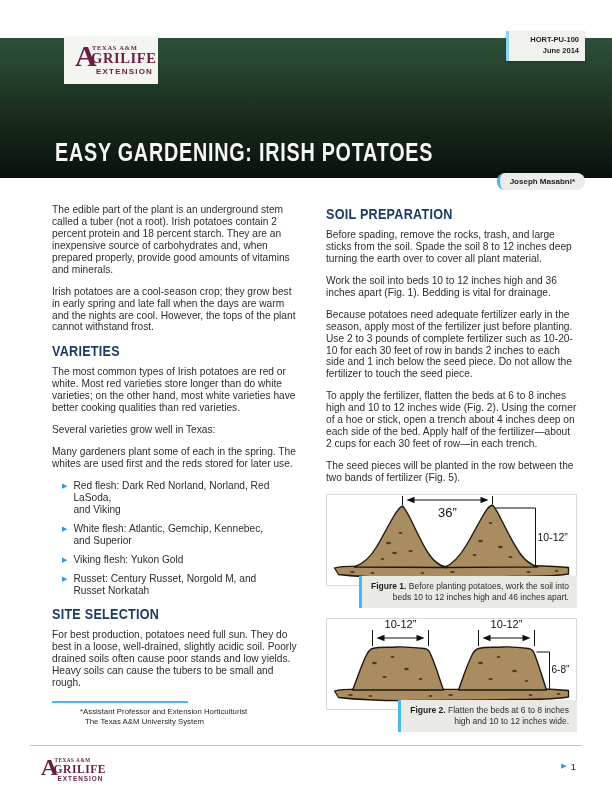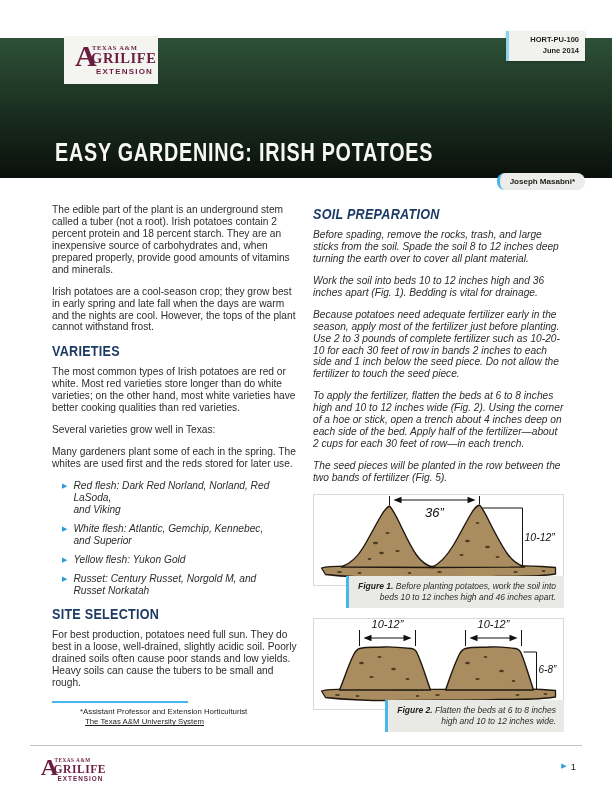--- a/index.html
+++ b/index.html
@@ -25,36 +25,36 @@
   .ag-a{position:absolute;left:11px;top:5px;font-size:30px;line-height:1;font-weight:bold;}
   .ag-brand{position:absolute;left:28px;top:8px;font-size:6.5px;font-weight:bold;letter-spacing:.7px;}
   .ag-name{position:absolute;left:27px;top:14px;font-size:14.5px;font-weight:bold;letter-spacing:.6px;}
   .ag-div{position:absolute;left:32px;top:31px;font-size:8px;font-weight:bold;letter-spacing:1.2px;
           font-family:"Liberation Sans","DejaVu Sans",sans-serif;}
   .aglogo.small{transform:scale(.8);transform-origin:0 0;}
 
   
   .col{position:absolute;top:204px;width:248px;font-size:10.2px;line-height:1.17;}
   .col-left{left:52px;}
-  .col-right{left:313px;width:251px;font-style:italic;}
+  .col-right{left:326px;width:251px;}
   .col p{margin:0 0 10px 0;}
   h2{font-size:15px;line-height:1;margin:10px 0 8px 0;color:#1d3a63;font-weight:bold;
      letter-spacing:.3px;transform:scaleX(.84);transform-origin:0 50%;white-space:nowrap;}
   h2.first{margin-top:2px;}
 
   
   .bullet{display:flex;align-items:flex-start;margin:0 0 7px 10px;}
   .tri{color:#2b9cd8;font-size:7px;line-height:1;margin:3px 6px 0 0;flex:0 0 auto;
        font-family:"DejaVu Sans",sans-serif;}
-  .btext{white-space:pre-line;font-style:italic;}
+  .btext{white-space:pre-line;}
 
   
   .footnote-rule{width:136px;height:2px;background:#49b7e9;margin:12px 0 4px 0;}
   .footnote{font-size:7.8px;line-height:1.3;color:#1e1e1e;margin-left:28px;}
-  .footnote .fn2{padding-left:5px;text-decoration:underline;}
+  .footnote .fn2{padding-left:5px;}
 
   
   .fig-box{position:relative;border:1px solid #d9d9d3;background:#fff;height:90px;margin-top:2px;}
   .fig-box svg{display:block;width:100%;height:100%;}
   .fig2-box{margin-top:10px;}
   .fig-caption{position:relative;z-index:2;margin:-10px 0 0 auto;background:#e9e9e6;
                border-left:3px solid #49b7e9;padding:5px 8px;font-size:8.5px;line-height:1.3;
                color:#2c2c2c;text-align:right;}
   .cap1{width:199px;}
   .cap2{width:160px;}
@@ -109,21 +109,21 @@
       <span class="btext">Red flesh: Dark Red Norland, Norland, Red LaSoda,
 and Viking</span>
     </div>
     <div class="bullet">
       <span class="tri">▶</span>
       <span class="btext">White flesh: Atlantic, Gemchip, Kennebec,
 and Superior</span>
     </div>
     <div class="bullet">
       <span class="tri">▶</span>
-      <span class="btext">Yellow flesh: Yukon Gold</span>
+      <span class="btext">Viking flesh: Yukon Gold</span>
     </div>
     <div class="bullet">
       <span class="tri">▶</span>
       <span class="btext">Russet: Century Russet, Norgold M, and
 Russet Norkatah</span>
     </div>
 
     <h2>SITE SELECTION</h2>
     <p>For best production, potatoes need full sun. They do best in a loose, well-drained, slightly acidic soil. Poorly drained soils often cause poor stands and low yields. Heavy soils can cause the tubers to be small and rough.</p>
 

